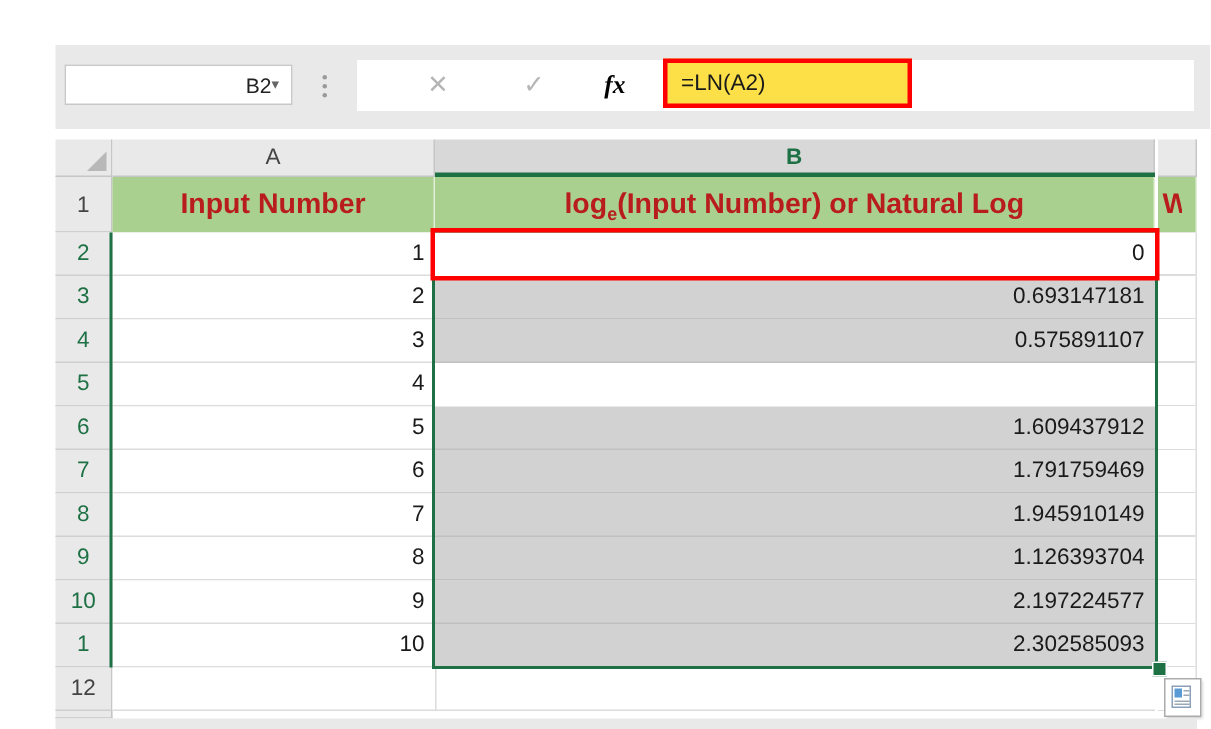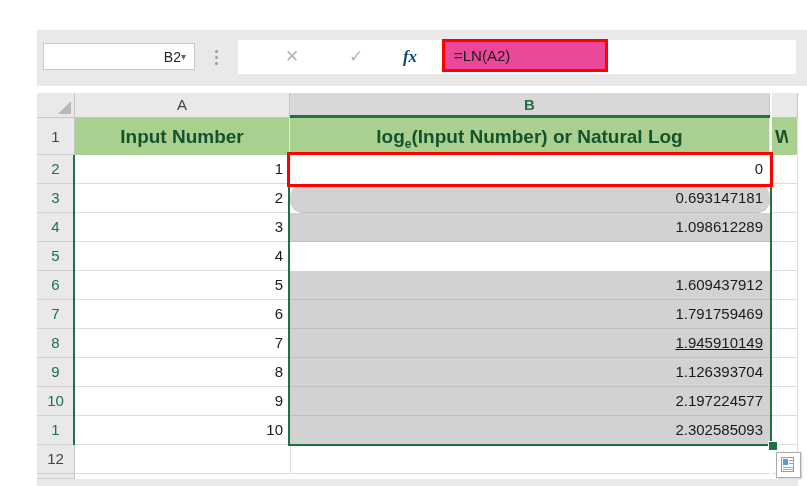--- a/index.html
+++ b/index.html
@@ -12,24 +12,24 @@
     border:1px solid #c8c8c8;box-sizing:border-box;display:flex;align-items:center;text-align:right;}
   .namebox .nbval{flex:1;padding-left:10px;font-size:14px;color:#222;}
   .namebox .caret{padding-right:8px;font-size:10px;color:#666;}
   .dots{position:absolute;left:172px;top:10px;width:14px;height:34px;display:flex;flex-direction:column;
     align-items:center;justify-content:center;gap:3px;}
   .dots i{width:3px;height:3px;border-radius:50%;background:#9a9a9a;}
   .fbar{position:absolute;left:201px;top:10px;width:558px;height:34px;background:#ffffff;}
   .fbtn{position:absolute;top:0;height:34px;width:40px;text-align:center;line-height:34px;}
   .fbtn.x{left:34px;color:#b5b5b5;font-size:17px;}
   .fbtn.chk{left:98px;color:#b5b5b5;font-size:17px;}
-  .fbtn.fx{left:152px;color:#0c4a6e;font-size:17px;font-family:"Liberation Serif","DejaVu Serif",serif;
+  .fbtn.fx{left:152px;color:#000000;font-size:17px;font-family:"Liberation Serif","DejaVu Serif",serif;
     font-style:italic;font-weight:bold;}
   .fredbox{position:absolute;left:204px;top:-1px;width:166px;height:33px;border:3px solid #fe0000;
-    background:#ec4899;box-sizing:border-box;display:flex;align-items:center;}
+    background:#fde047;box-sizing:border-box;display:flex;align-items:center;}
   .fredbox span{padding-left:9px;font-size:15px;color:#1a1a1a;}
 
   
   .corner{position:absolute;left:37px;top:93px;width:38px;height:25px;background:#e9e9e9;
     border-right:1px solid #c6c6c6;border-bottom:1px solid #c6c6c6;box-sizing:border-box;}
   .corner .tri{position:absolute;right:3px;bottom:3px;width:0;height:0;
     border-bottom:13px solid #b8b8b8;border-left:13px solid transparent;}
   .colhead{position:absolute;top:93px;height:25px;background:#e9e9e9;box-sizing:border-box;
     border-right:1px solid #c6c6c6;border-bottom:1px solid #c6c6c6;
     text-align:center;line-height:24px;font-size:15px;color:#444;}
@@ -40,21 +40,21 @@
 
   
   .rh{position:absolute;left:37px;width:38px;background:#e9e9e9;box-sizing:border-box;
     border-right:1px solid #c6c6c6;border-bottom:1px solid #cfcfcf;
     text-align:center;font-size:15px;color:#444;}
   .rh.sel{color:#1e7145;}
   .rhgreen{position:absolute;left:73px;top:155px;width:2px;height:290px;background:#1e7145;}
 
   
   .h1{position:absolute;top:118px;height:37px;background:#a9d08e;box-sizing:border-box;
-    line-height:37px;font-weight:bold;font-size:19px;color:#14532d;text-align:center;
+    line-height:37px;font-weight:bold;font-size:19px;color:#b91c1c;text-align:center;
     border-right:1px solid rgba(255,255,255,0.65);}
   .h1.a{left:75px;width:215px;}
   .h1.b{left:290px;width:480px;}
   .h1.c{left:772px;width:26px;overflow:hidden;text-align:left;}
   .h1.c .clip{display:block;width:13px;overflow:hidden;padding-left:3px;}
 
   
   .cell{position:absolute;height:29px;box-sizing:border-box;line-height:28px;font-size:15px;
     color:#1a1a1a;text-align:right;padding-right:7px;}
   .cell.a{left:75px;width:215px;background:#ffffff;border-bottom:1px solid #dcdcdc;}
@@ -145,25 +145,25 @@
   <div class="cell a" style="top:213px;">3</div>
   <div class="cell a" style="top:242px;">4</div>
   <div class="cell a" style="top:271px;">5</div>
   <div class="cell a" style="top:300px;">6</div>
   <div class="cell a" style="top:329px;">7</div>
   <div class="cell a" style="top:358px;">8</div>
   <div class="cell a" style="top:387px;">9</div>
   <div class="cell a" style="top:416px;">10</div>
 
   <div class="cell b active" style="top:155px;">0</div>
-  <div class="cell b" style="top:184px;border-radius:13px;">0.693147181</div>
-  <div class="cell b" style="top:213px;">1.098612289</div>
+  <div class="cell b" style="top:184px;">0.693147181</div>
+  <div class="cell b" style="top:213px;">0.575891107</div>
   <div class="cell b" style="top:271px;">1.609437912</div>
   <div class="cell b" style="top:300px;">1.791759469</div>
-  <div class="cell b" style="top:329px;text-decoration:underline;">1.945910149</div>
+  <div class="cell b" style="top:329px;">1.945910149</div>
   <div class="cell b" style="top:358px;">1.126393704</div>
   <div class="cell b" style="top:387px;">2.197224577</div>
   <div class="cell b" style="top:416px;">2.302585093</div>
 
   <div class="cell a empty" style="top:445px;"></div>
   <div class="cell empty" style="left:290px;width:480px;top:445px;"></div>
   <div class="vline" style="left:290px;top:445px;height:29px;"></div>
   <div class="csliver"></div>
 
   <div class="rhgreen"></div>

